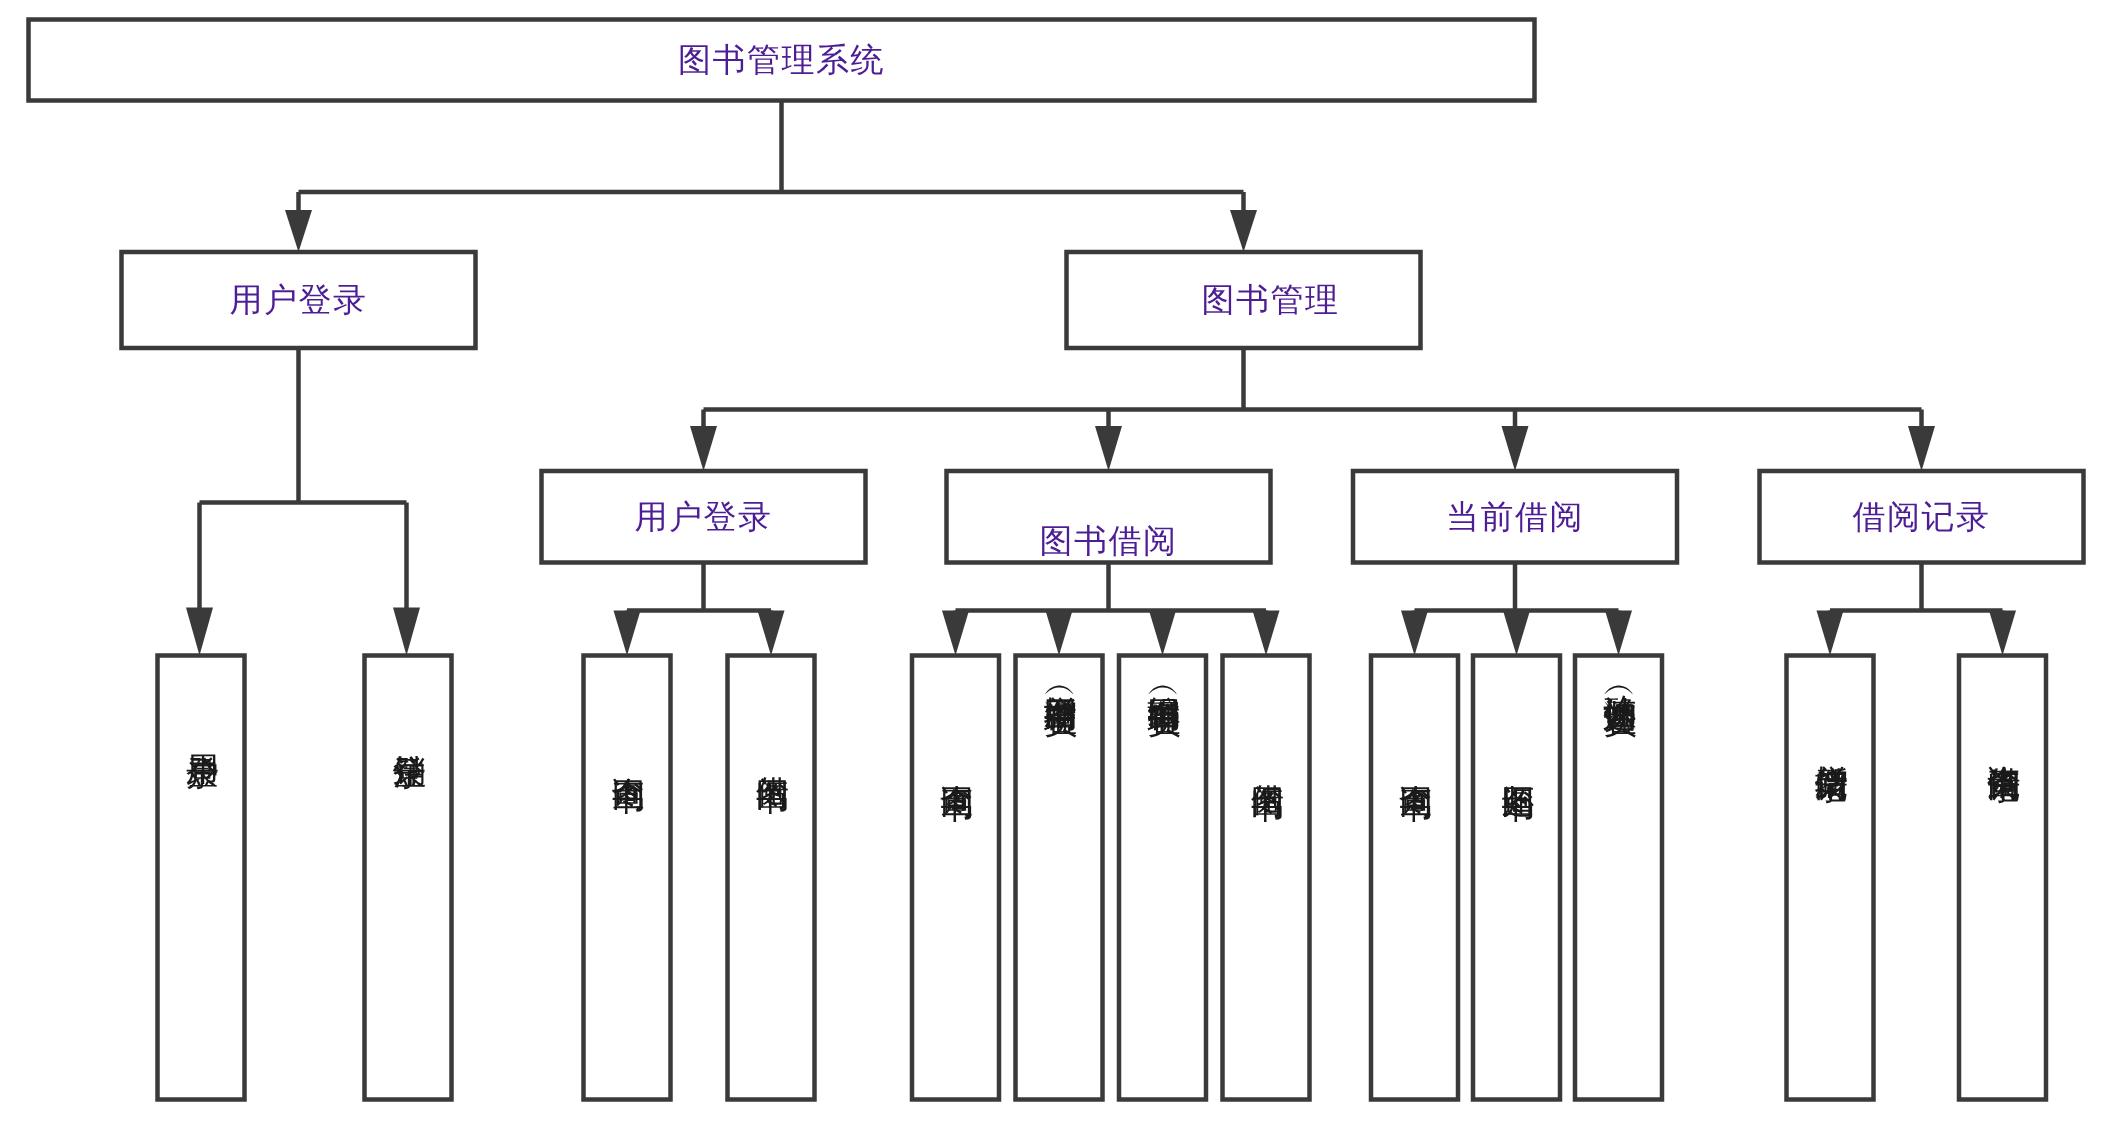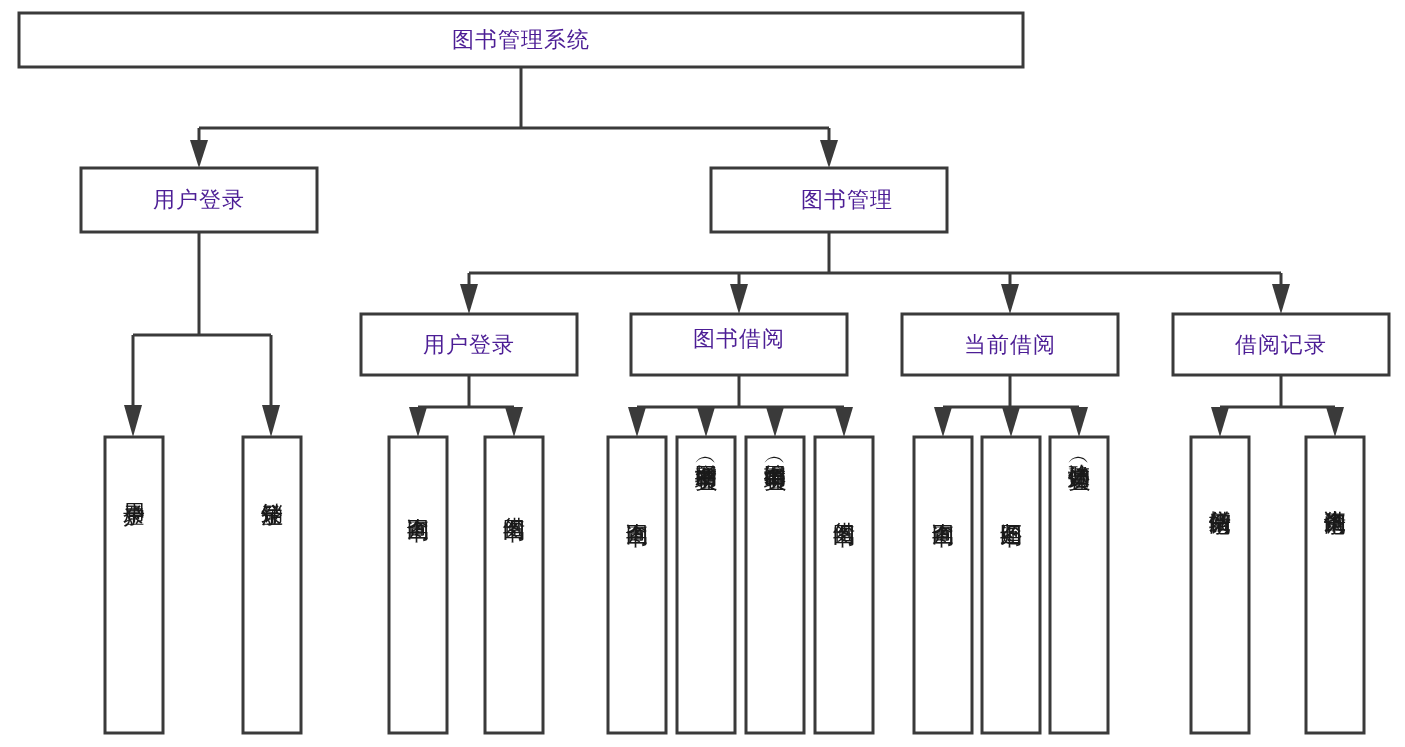--- a/index.html
+++ b/index.html
@@ -202,21 +202,21 @@
   <div class="horiz-label-wrap" style="left:81px; top:168px; width:236px; height:64px;">
     <span>用户登录</span>
   </div>
   <div class="horiz-label-wrap" style="left:711px; top:168px; width:272px; height:64px;">
     <span>图书管理</span>
   </div>
 
   <div class="horiz-label-wrap" style="left:361px; top:314px; width:216px; height:61px;">
     <span>用户登录</span>
   </div>
-  <div class="horiz-label-wrap" style="left:631px; top:308px; width:216px; height:61px;">
+  <div class="horiz-label-wrap" style="left:631px; top:330px; width:216px; height:61px;">
     <span>图书借阅</span>
   </div>
   <div class="horiz-label-wrap" style="left:902px; top:314px; width:216px; height:61px;">
     <span>当前借阅</span>
   </div>
   <div class="horiz-label-wrap" style="left:1173px; top:314px; width:216px; height:61px;">
     <span>借阅记录</span>
   </div>
 
   <div class="vert-label-wrap" style="left:105px; top:485px; width:58px; height:248px;">

